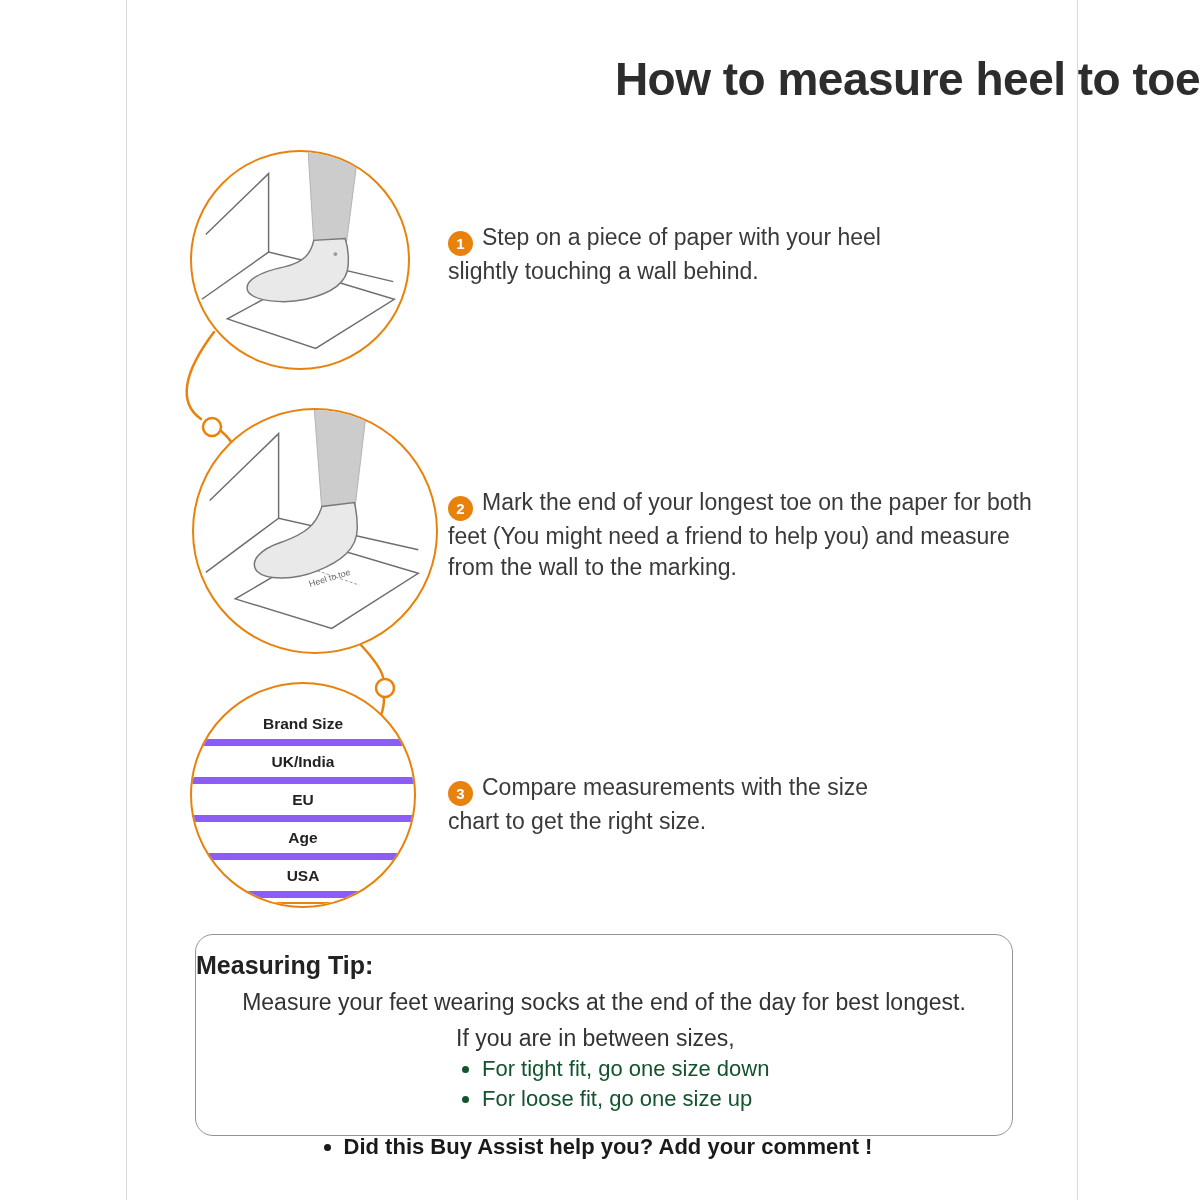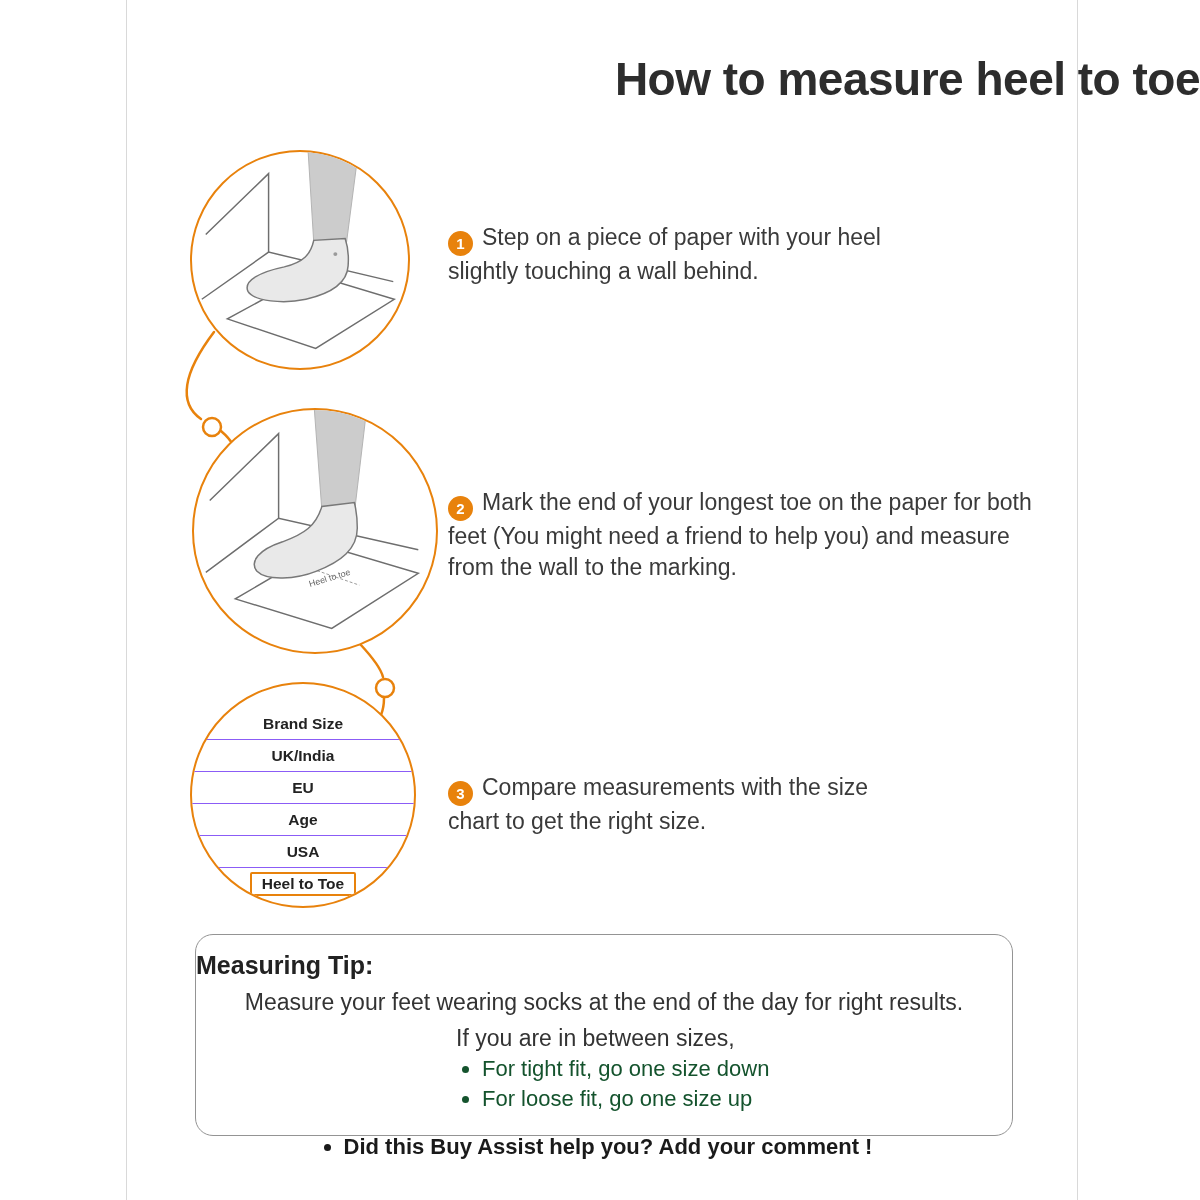--- a/index.html
+++ b/index.html
@@ -33,21 +33,21 @@
   .art-paper { fill:#ffffff; stroke:#6e6e6e; stroke-width:1.5; }
   .art-leg   { fill:#cccccc; stroke:#b3b3b3; stroke-width:1; }
   .art-foot  { fill:#e9e9e9; stroke:#787878; stroke-width:1.5; }
   .art-dash  { stroke:#999999; stroke-width:1; stroke-dasharray:3,2; }
   .art-label { font-size:9px; fill:#666666; font-family:"Liberation Sans", sans-serif; }
 
   
   .chart-rows { position:absolute; left:50%; top:24px; transform:translateX(-50%); width:300px; }
   .chart-row  { height:31px; display:flex; align-items:center; justify-content:center;
                 font-size:15.5px; font-weight:600; color:#222222;
-                border-bottom:1px solid #8b5cf6; }
+                border-bottom:7px solid #8b5cf6; }
   .chart-row.last { border-bottom:none; }
   .hl-box { border:2px solid var(--accent,#E8820C); padding:1px 10px; border-radius:2px; }
 
   
   .step { position:absolute; font-size:23px; line-height:31px; color:var(--ink,#3a3a3a); }
   .step1 { left:448px; top:222px; width:482px; }
   .step2 { left:448px; top:487px; width:590px; }
   .step3 { left:448px; top:772px; width:452px; }
   .badge { display:inline-flex; align-items:center; justify-content:center;
            width:25px; height:25px; border-radius:50%; background:var(--accent,#E8820C);
@@ -135,21 +135,21 @@
   <div class="step step2">
     <span class="badge">2</span><span>Mark the end of your longest toe on the paper for both feet (You might need a friend to help you) and measure from the wall to the marking.</span>
   </div>
 
   <div class="step step3">
     <span class="badge">3</span><span>Compare measurements with the size chart to get the right size.</span>
   </div>
 
   <div class="tip-box">
     <div class="tip-title">Measuring Tip:</div>
-    <div class="tip-line1">Measure your feet wearing socks at the end of the day for right results.</div>
+    <div class="tip-line1">Measure your feet wearing socks at the end of the day for best longest.</div>
     <div class="tip-left">
       <div>If you are in between sizes,</div>
       <ul class="tip-list">
         <li>For tight fit, go one size down</li>
         <li>For loose fit, go one size up</li>
       </ul>
     </div>
   </div>
 
   <ul class="footer-list">

